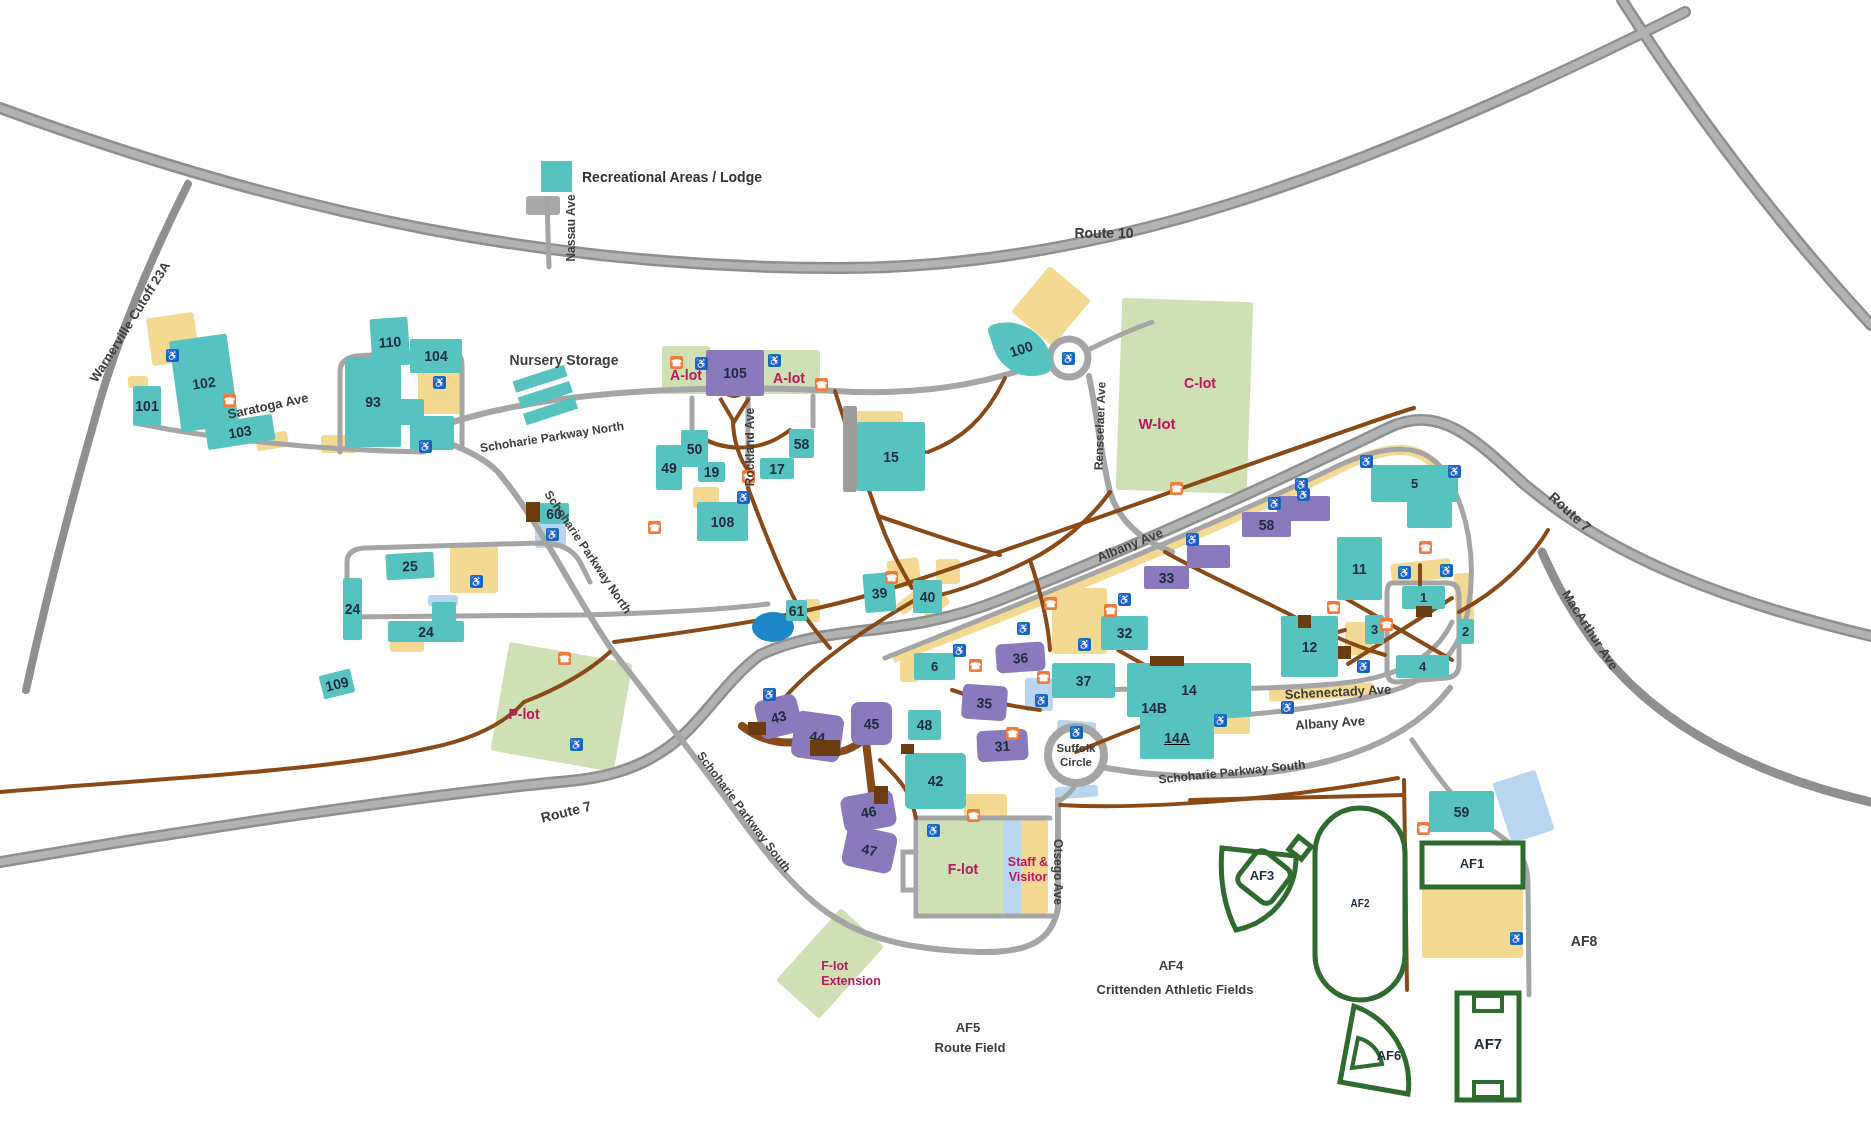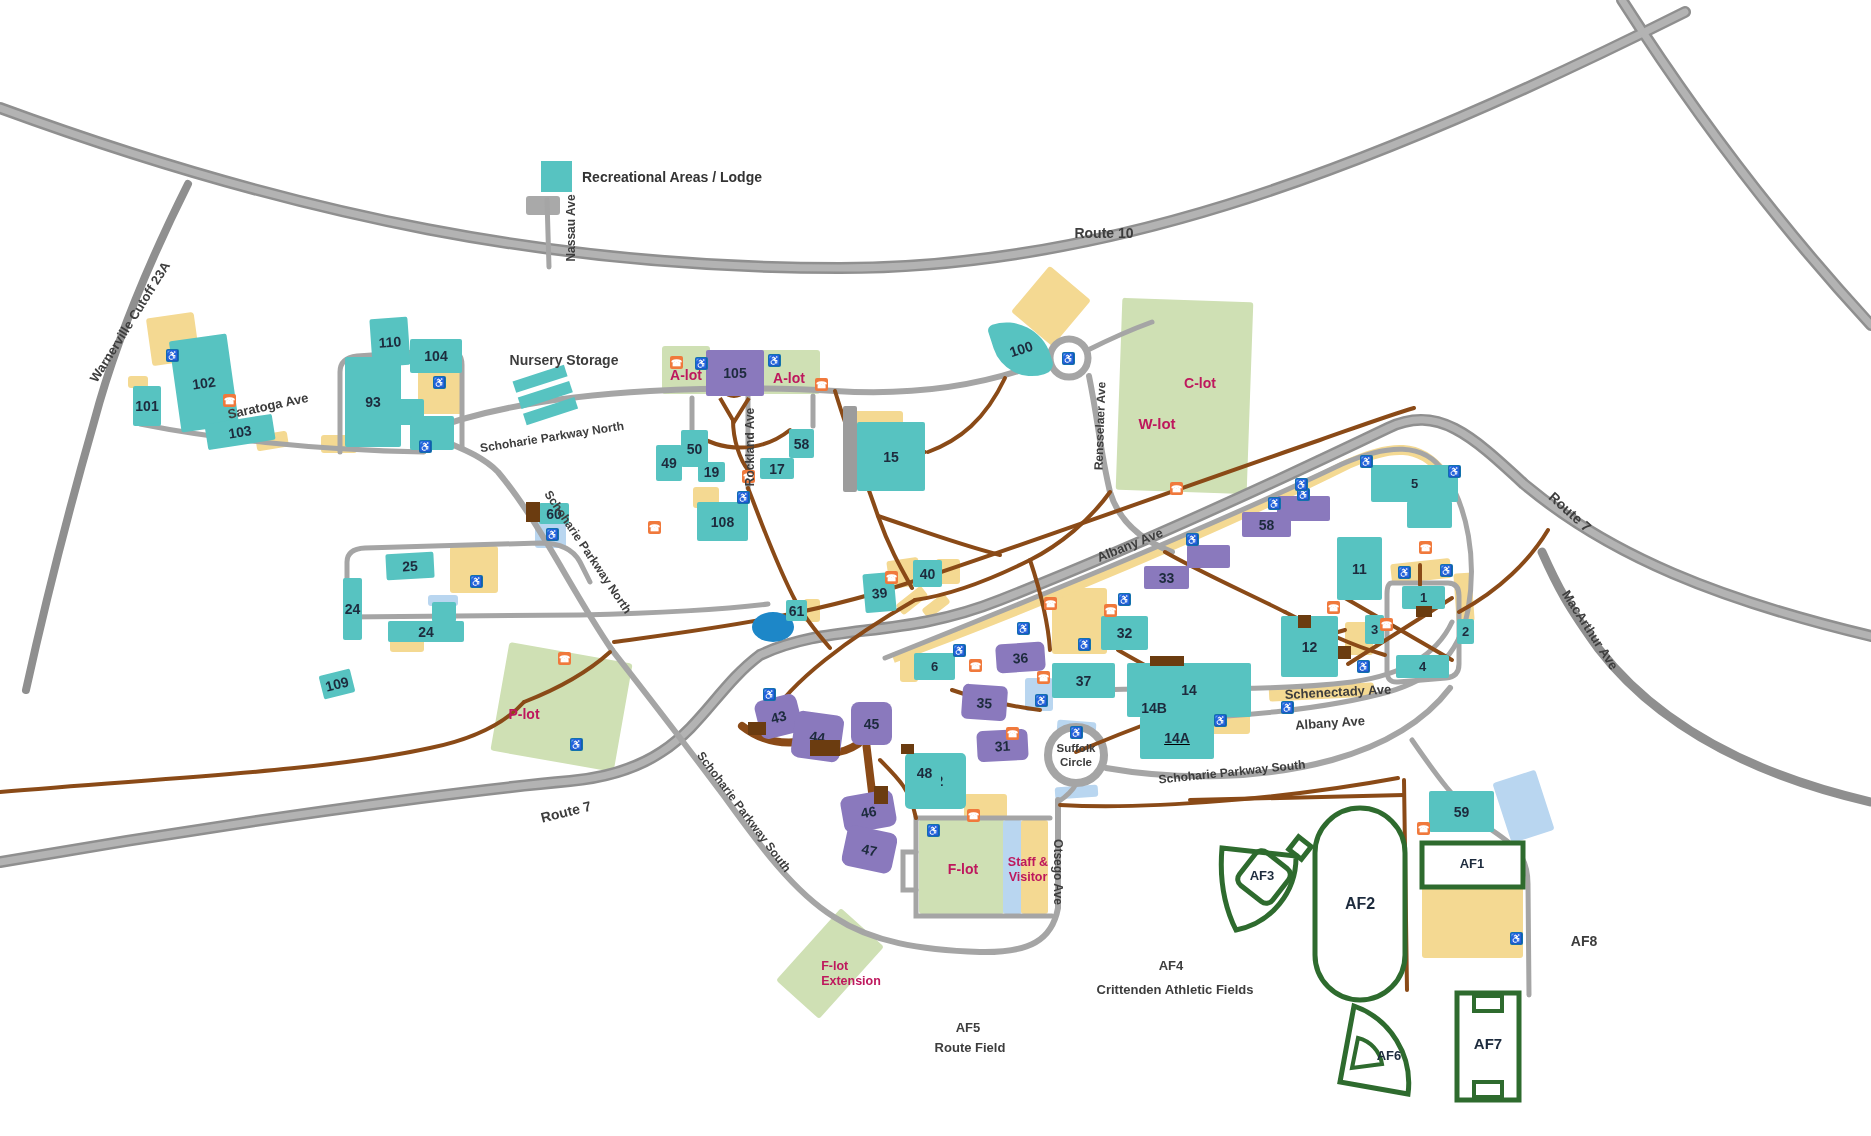--- a/index.html
+++ b/index.html
@@ -209,21 +209,21 @@
     </div>
     <div class="bld t" style="left: 432px; top: 602px; width: 24px; height: 20px;">
       <span style="font-size: 13px;"></span>
     </div>
     <div class="bld t" style="left: 321px; top: 672px; width: 32px; height: 24px; transform: rotate(-14deg);">
       <span>109</span>
     </div>
     <div class="bld t" style="left: 539px; top: 503px; width: 30px; height: 21px;">
       <span>60</span>
     </div>
-    <div class="bld t" style="left: 656px; top: 445px; width: 26px; height: 36px;">
+    <div class="bld t" style="left: 656px; top: 445px; width: 26px; height: 45px;">
       <span>49</span>
     </div>
     <div class="bld t" style="left: 681px; top: 430px; width: 27px; height: 37px;">
       <span>50</span>
     </div>
     <div class="bld t" style="left: 698px; top: 462px; width: 27px; height: 20px;">
       <span>19</span>
     </div>
     <div class="bld t" style="left: 760px; top: 458px; width: 34px; height: 21px;">
       <span>17</span>
@@ -245,21 +245,21 @@
     </div>
     <div class="bld p" style="left: 706px; top: 350px; width: 58px; height: 46px;">
       <span>105</span>
     </div>
     <div class="bld t" style="left: 786px; top: 600px; width: 21px; height: 21px;">
       <span>61</span>
     </div>
     <div class="bld t" style="left: 864px; top: 573px; width: 31px; height: 39px; transform: rotate(-5deg);">
       <span>39</span>
     </div>
-    <div class="bld t" style="left: 913px; top: 560px; width: 29px; height: 27px;">
+    <div class="bld t" style="left: 913px; top: 580px; width: 29px; height: 33px;">
       <span>40</span>
     </div>
     <div class="bld t" style="left: 914px; top: 653px; width: 41px; height: 27px;">
       <span style="font-size: 13px;">6</span>
     </div>
     <div class="bld p" style="left: 996px; top: 643px; width: 49px; height: 29px; transform: rotate(-4deg); border-radius: 6px;">
       <span>36</span>
     </div>
     <div class="bld p" style="left: 962px; top: 685px; width: 45px; height: 35px; transform: rotate(4deg); border-radius: 6px;">
       <span>35</span>
@@ -269,21 +269,21 @@
     </div>
     <div class="bld t" style="left: 1052px; top: 663px; width: 63px; height: 35px;">
       <span>37</span>
     </div>
     <div class="bld t" style="left: 1101px; top: 616px; width: 47px; height: 34px;">
       <span>32</span>
     </div>
     <div class="bld t" style="left: 905px; top: 753px; width: 61px; height: 56px; border-radius: 5px;">
       <span>42</span>
     </div>
-    <div class="bld t" style="left: 908px; top: 710px; width: 33px; height: 30px; margin-top: 48px;">
+    <div class="bld t" style="left: 908px; top: 710px; width: 33px; height: 30px;">
       <span>48</span>
     </div>
     <div class="bld p" style="left: 757px; top: 697px; width: 43px; height: 39px; transform: rotate(-14deg); border-radius: 8px;">
       <span>43</span>
     </div>
     <div class="bld p" style="left: 793px; top: 713px; width: 49px; height: 47px; transform: rotate(8deg); border-radius: 8px;">
       <span>44</span>
     </div>
     <div class="bld p" style="left: 851px; top: 702px; width: 41px; height: 43px; border-radius: 8px;">
       <span>45</span>
@@ -378,21 +378,21 @@
     <div class="lbl lot-label" style="left: 1028px; top: 870px; font-size: 12.5px; font-weight: 600; transform: translate(-50%, -50%) rotate(0deg);">Staff &amp;
 Visitor</div>
     <div class="lbl lot-label" style="left: 851px; top: 974px; font-size: 12.5px; font-weight: 600; text-align: left; transform: translate(-50%, -50%) rotate(0deg);">F-lot
 Extension</div>
     <div class="lbl" style="left: 1171px; top: 966px; font-size: 13px; font-weight: 700; transform: translate(-50%, -50%) rotate(0deg);">AF4</div>
     <div class="lbl" style="left: 1175px; top: 990px; font-size: 13px; font-weight: 700; transform: translate(-50%, -50%) rotate(0deg);">Crittenden Athletic Fields</div>
     <div class="lbl" style="left: 968px; top: 1028px; font-size: 13px; font-weight: 700; transform: translate(-50%, -50%) rotate(0deg);">AF5</div>
     <div class="lbl" style="left: 970px; top: 1048px; font-size: 13px; font-weight: 700; transform: translate(-50%, -50%) rotate(0deg);">Route Field</div>
     <div class="lbl" style="left: 1584px; top: 941px; font-size: 14px; font-weight: 700; transform: translate(-50%, -50%) rotate(0deg);">AF8</div>
     <div class="lbl num" style="left: 1472px; top: 864px; font-size: 13px; font-weight: 700; transform: translate(-50%, -50%) rotate(0deg);">AF1</div>
-    <div class="lbl num" style="left: 1360px; top: 904px; font-size: 16px; font-weight: 700; transform: translate(-50%, -50%) rotate(0deg);">AF2</div>
+    <div class="lbl num" style="left: 1360px; top: 904px; font-size: 10px; font-weight: 700; transform: translate(-50%, -50%) rotate(0deg);">AF2</div>
     <div class="lbl num" style="left: 1262px; top: 876px; font-size: 13px; font-weight: 700; transform: translate(-50%, -50%) rotate(0deg);">AF3</div>
     <div class="lbl num" style="left: 1389px; top: 1056px; font-size: 13px; font-weight: 700; transform: translate(-50%, -50%) rotate(0deg);">AF6</div>
     <div class="lbl num" style="left: 1488px; top: 1044px; font-size: 15px; font-weight: 700; transform: translate(-50%, -50%) rotate(0deg);">AF7</div>
     <div class="lbl num" style="left: 1154px; top: 708px; font-size: 14px; font-weight: 700; transform: translate(-50%, -50%) rotate(0deg);">14B</div>
     <div class="icon acc" style="left: 166px; top: 349px;">♿</div>
     <div class="icon acc" style="left: 433px; top: 376px;">♿</div>
     <div class="icon acc" style="left: 419px; top: 440px;">♿</div>
     <div class="icon acc" style="left: 695px; top: 357px;">♿</div>
     <div class="icon acc" style="left: 768px; top: 354px;">♿</div>
     <div class="icon acc" style="left: 737px; top: 491px;">♿</div>

